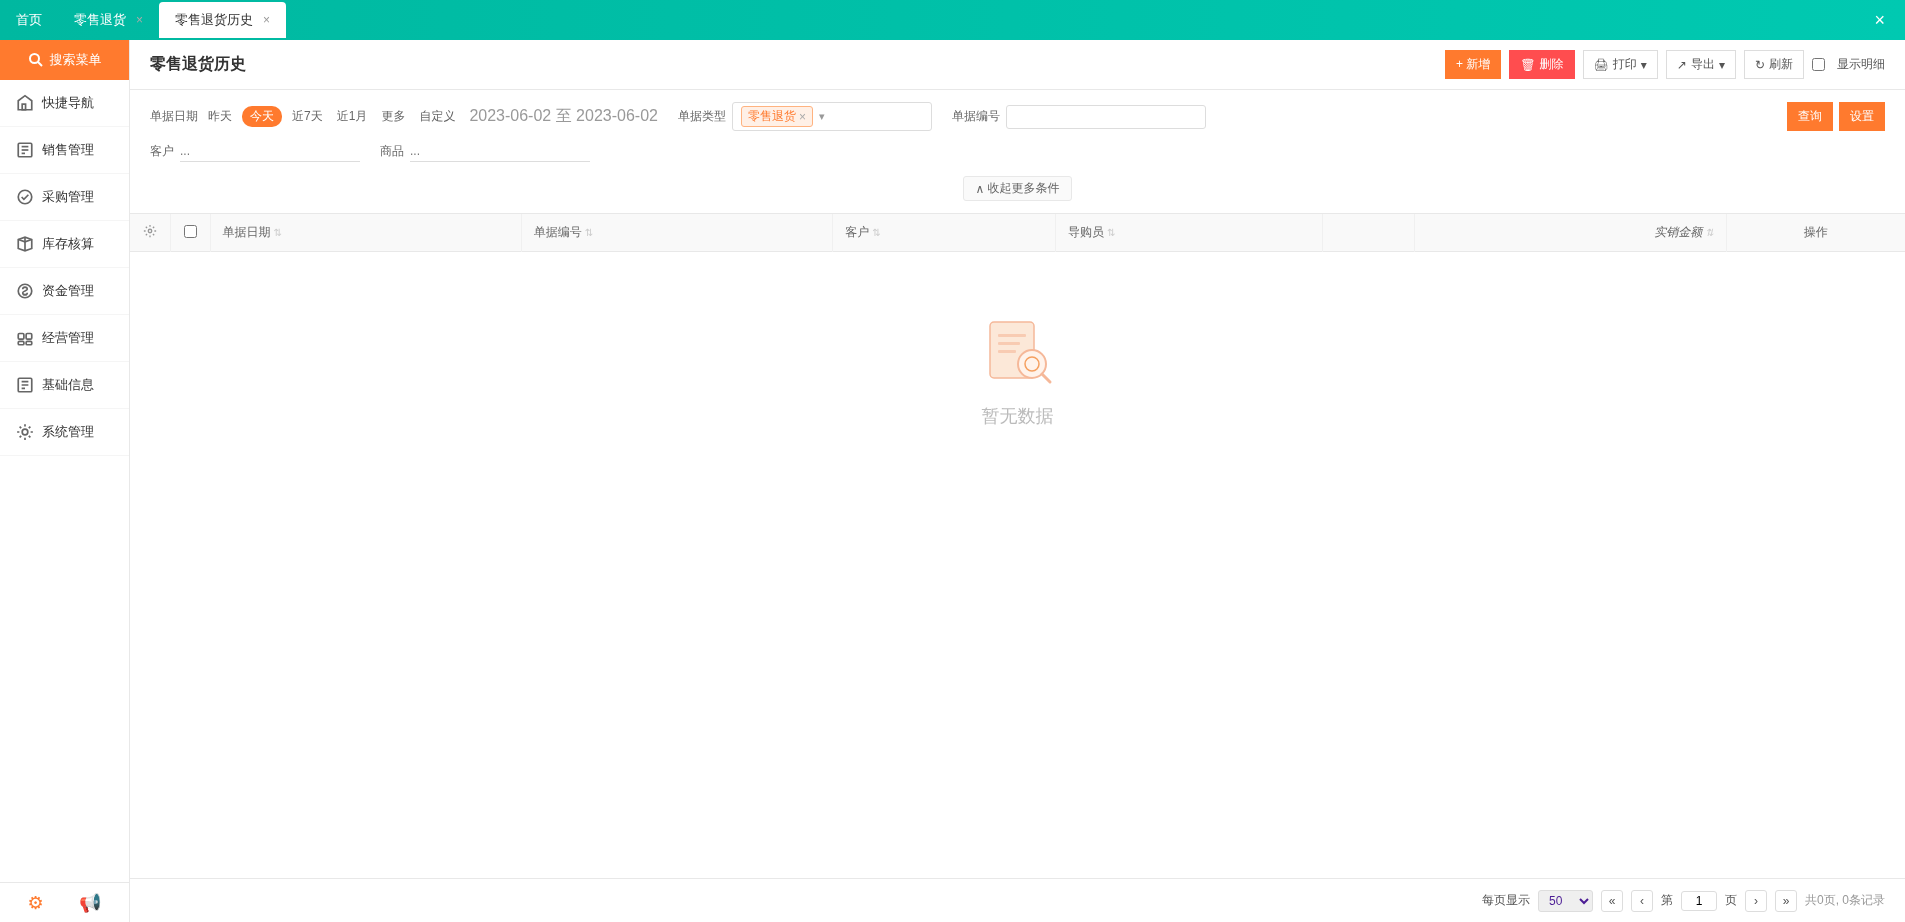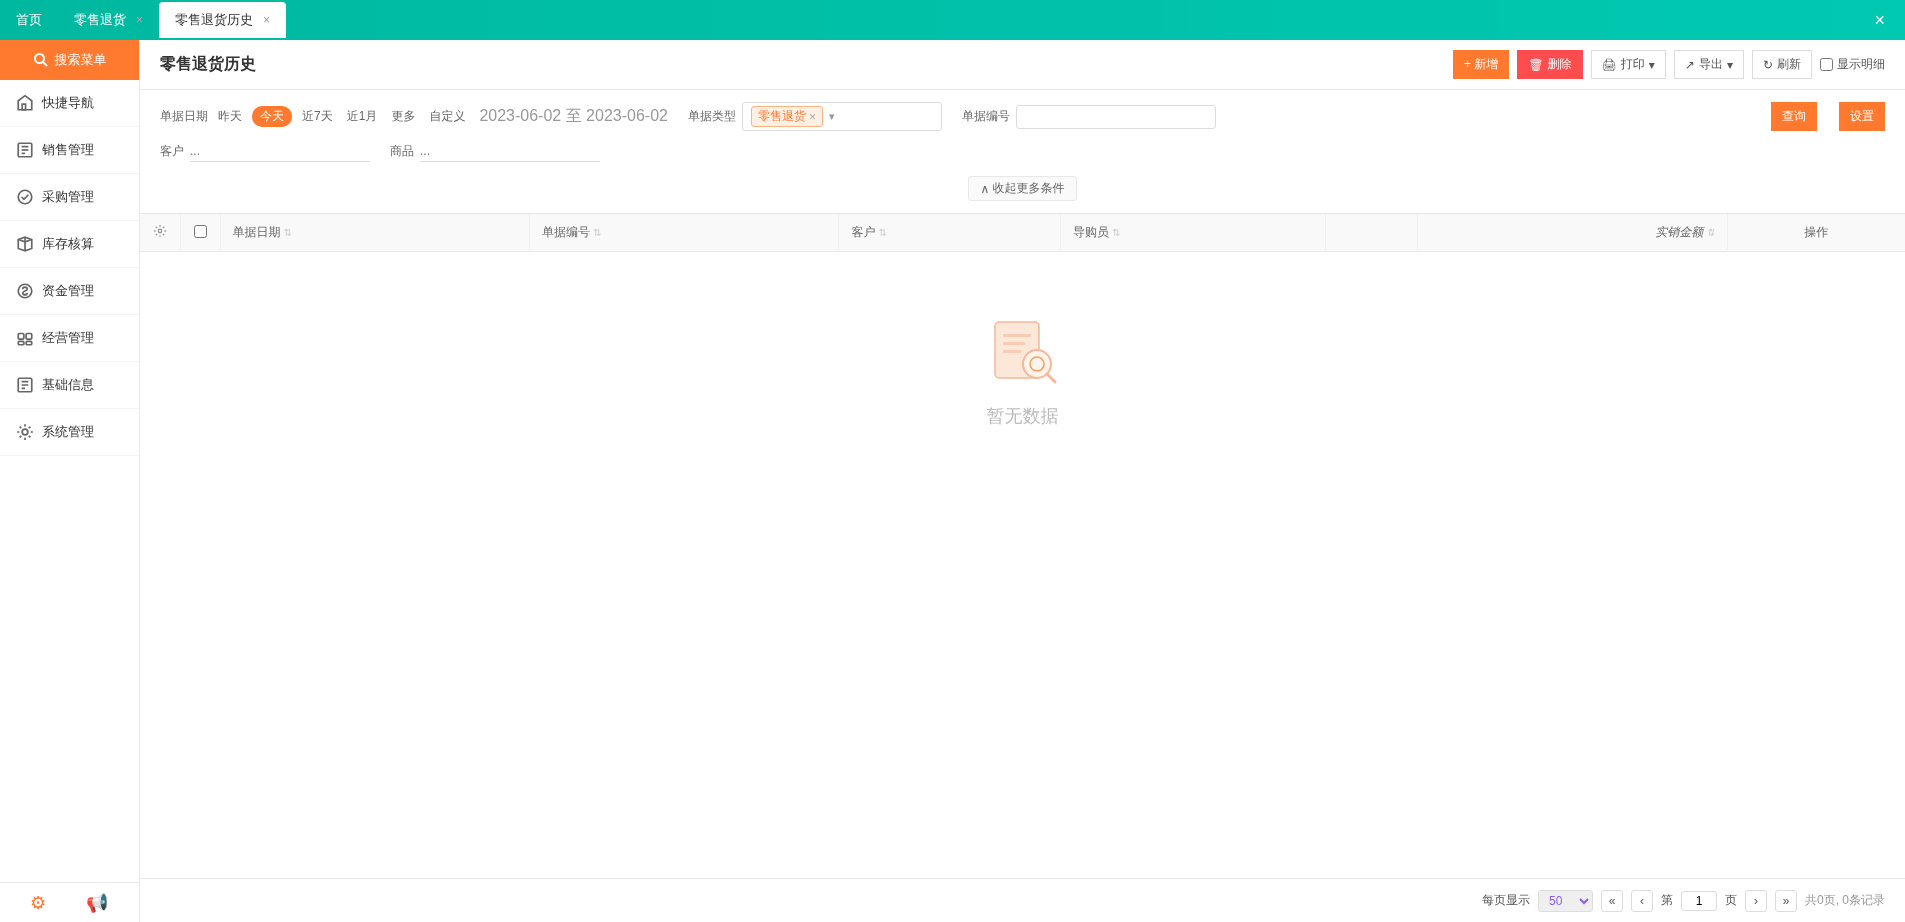--- a/index.html
+++ b/index.html
@@ -52,21 +52,21 @@
 
     
     .main-layout {
       display: flex;
       flex: 1;
       overflow: hidden;
     }
 
     
     .sidebar {
-      width: 140px;
+      width: 130px;
       background: #fff;
       border-right: 1px solid #e8e8e8;
       display: flex;
       flex-direction: column;
       flex-shrink: 0;
     }
     .sidebar-search {
       height: 40px;
       background: #ff7a2e;
       display: flex;
@@ -159,21 +159,21 @@
       color: #fff;
     }
     .action-btn.warning {
       background: #ff4d4f;
       border-color: #ff4d4f;
       color: #fff;
     }
     .show-detail-cb {
       display: flex;
       align-items: center;
-      gap: 4px;
+      gap: 12px;
       font-size: 12px;
       color: #555;
     }
 
     
     .filter-area {
       background: #fff;
       padding: 12px 20px 8px;
       border-bottom: 1px solid #e8e8e8;
       flex-shrink: 0;
@@ -351,21 +351,21 @@
       gap: 8px;
       font-size: 12px;
       color: #555;
       flex-shrink: 0;
     }
     .page-size-select {
       border: 1px solid #ddd;
       border-radius: 3px;
       padding: 2px 6px;
       font-size: 12px;
-      color: #8b5cf6;
+      color: #4c1d95;
     }
     .page-nav-btn {
       width: 22px;
       height: 22px;
       border: 1px solid #ddd;
       border-radius: 3px;
       background: #fff;
       cursor: pointer;
       display: flex;
       align-items: center;
@@ -543,21 +543,21 @@
             </span>
             <span class="chevron-select">▾</span>
           </div>
         </div>
 
         <div class="filter-item">
           <span class="filter-label">单据编号</span>
           <input class="filter-input" type="text" value="" style="">
         </div>
 
-        <div style="display:flex;gap:22px;margin-left:auto;justify-content:flex-end;">
+        <div style="display:flex;gap:6px;margin-left:auto;justify-content:flex-end;">
           <button class="action-btn primary" style="background: rgb(255, 122, 46); border-color: rgb(255, 122, 46); color: rgb(255, 255, 255);">
             <span>查询</span>
           </button>
           <button class="action-btn" style="background:#ff7a2e;border-color:#ff7a2e;color:#fff;">
             <span>设置</span>
           </button>
         </div>
       </div>
       <div class="filter-row">
 

